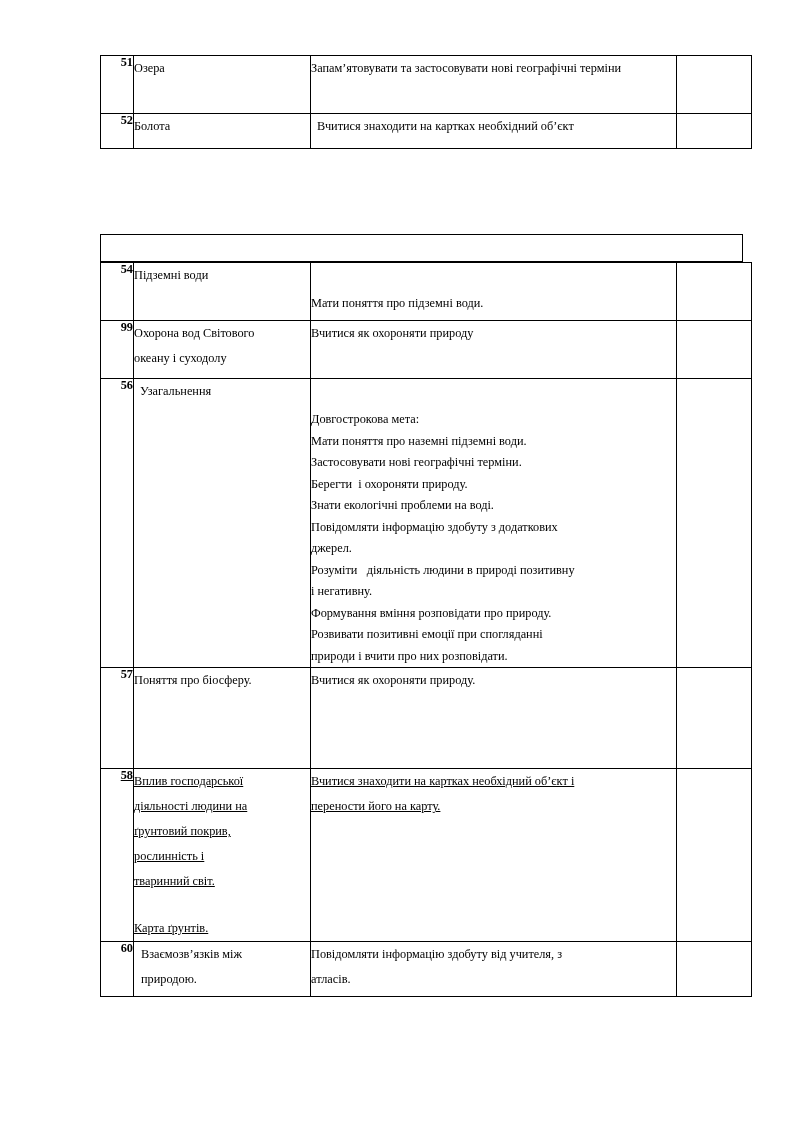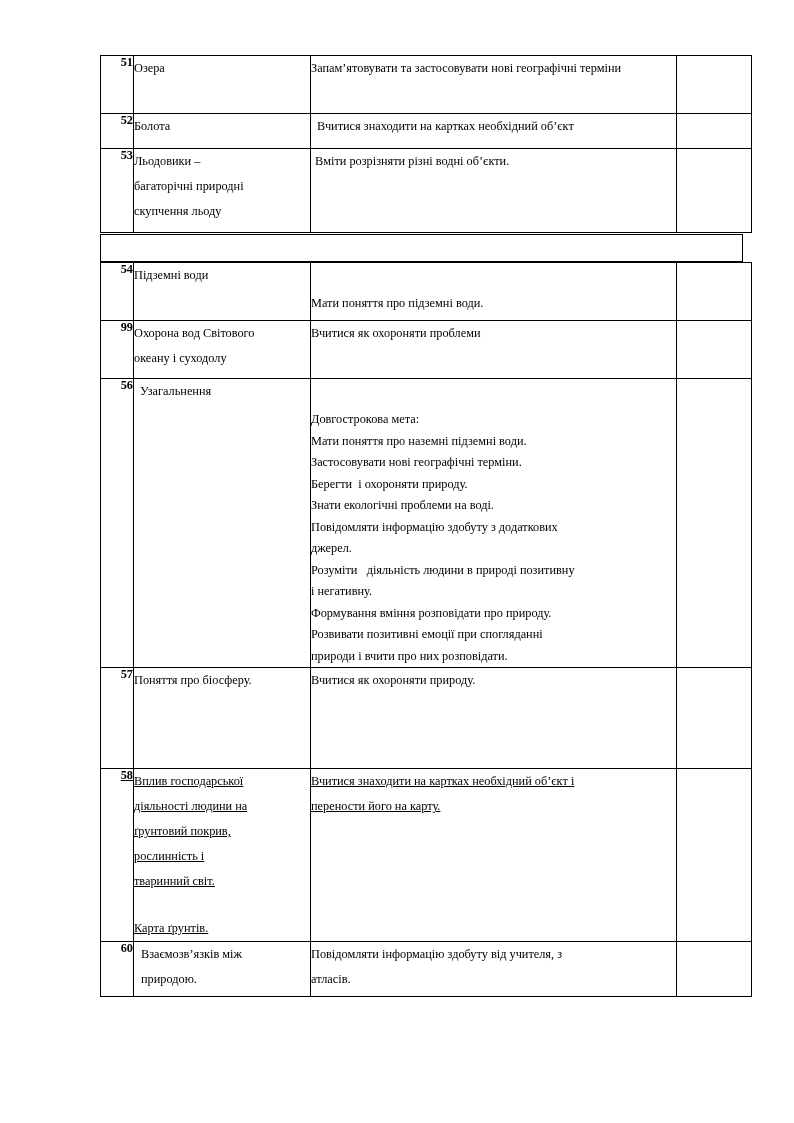--- a/index.html
+++ b/index.html
@@ -125,32 +125,20 @@
         <td class="cell-num">52</td>
         <td class="cell-topic">
           <span class="tline">Болота</span>
         </td>
         <td class="cell-goal">
           <span class="tline" style="padding-left:6px;">Вчитися знаходити на картках необхідний об’єкт</span>
         </td>
         <td class="cell-note"></td>
       </tr>
 
-      <tr style="height:84px;">
-        <td class="cell-num">53</td>
-        <td class="cell-topic">
-          <span class="tline">Льодовики –
-багаторічні природні
-скупчення льоду</span>
-        </td>
-        <td class="cell-goal">
-          <span class="tline" style="padding-left:4px;">Вміти розрізняти різні водні об’єкти.</span>
-        </td>
-        <td class="cell-note"></td>
-      </tr>
     </tbody>
   </table>
 
   <table class="sep-table">
     <tbody>
       <tr>
         <td></td>
       </tr>
     </tbody>
   </table>
@@ -175,21 +163,21 @@
         <td class="cell-note"></td>
       </tr>
 
       <tr style="height:58px;">
         <td class="cell-num">99</td>
         <td class="cell-topic">
           <span class="tline">Охорона вод Світового
 океану і суходолу</span>
         </td>
         <td class="cell-goal">
-          <span class="tline">Вчитися як охороняти проблеми</span>
+          <span class="tline">Вчитися як охороняти природу</span>
         </td>
         <td class="cell-note"></td>
       </tr>
 
       <tr style="height:265px;">
         <td class="cell-num cell-num">56</td>
         <td class="cell-topic">
           <span class="tline" style="padding-left:6px;">Узагальнення</span>
         </td>
         <td class="cell-goal">

